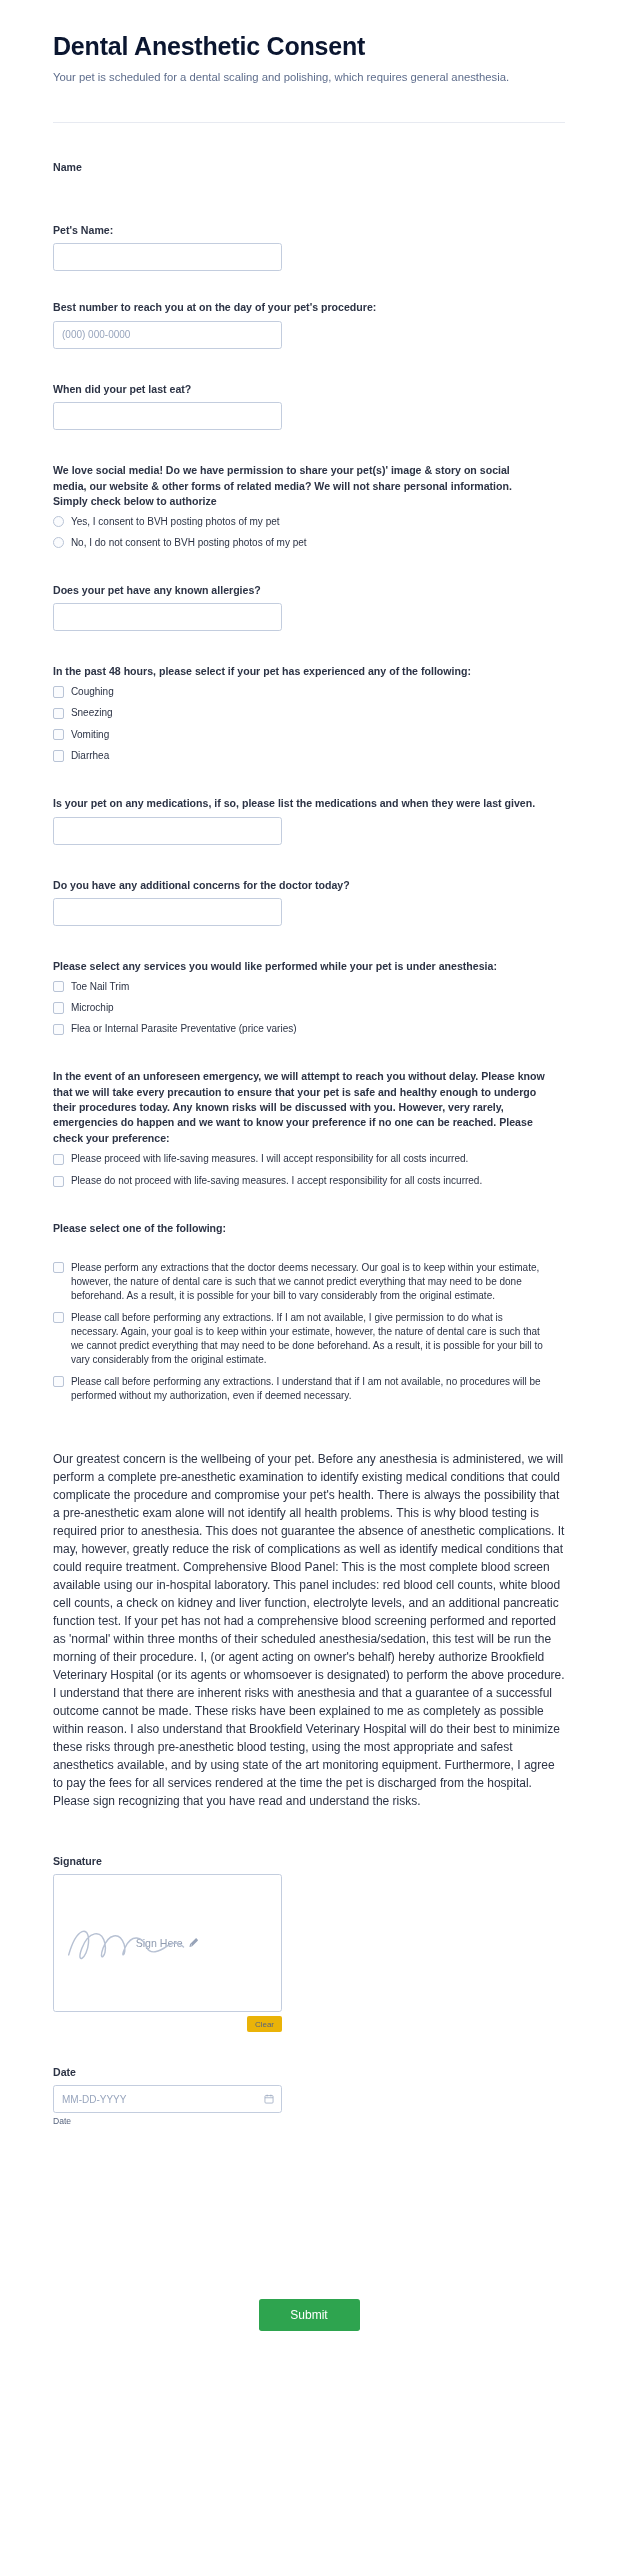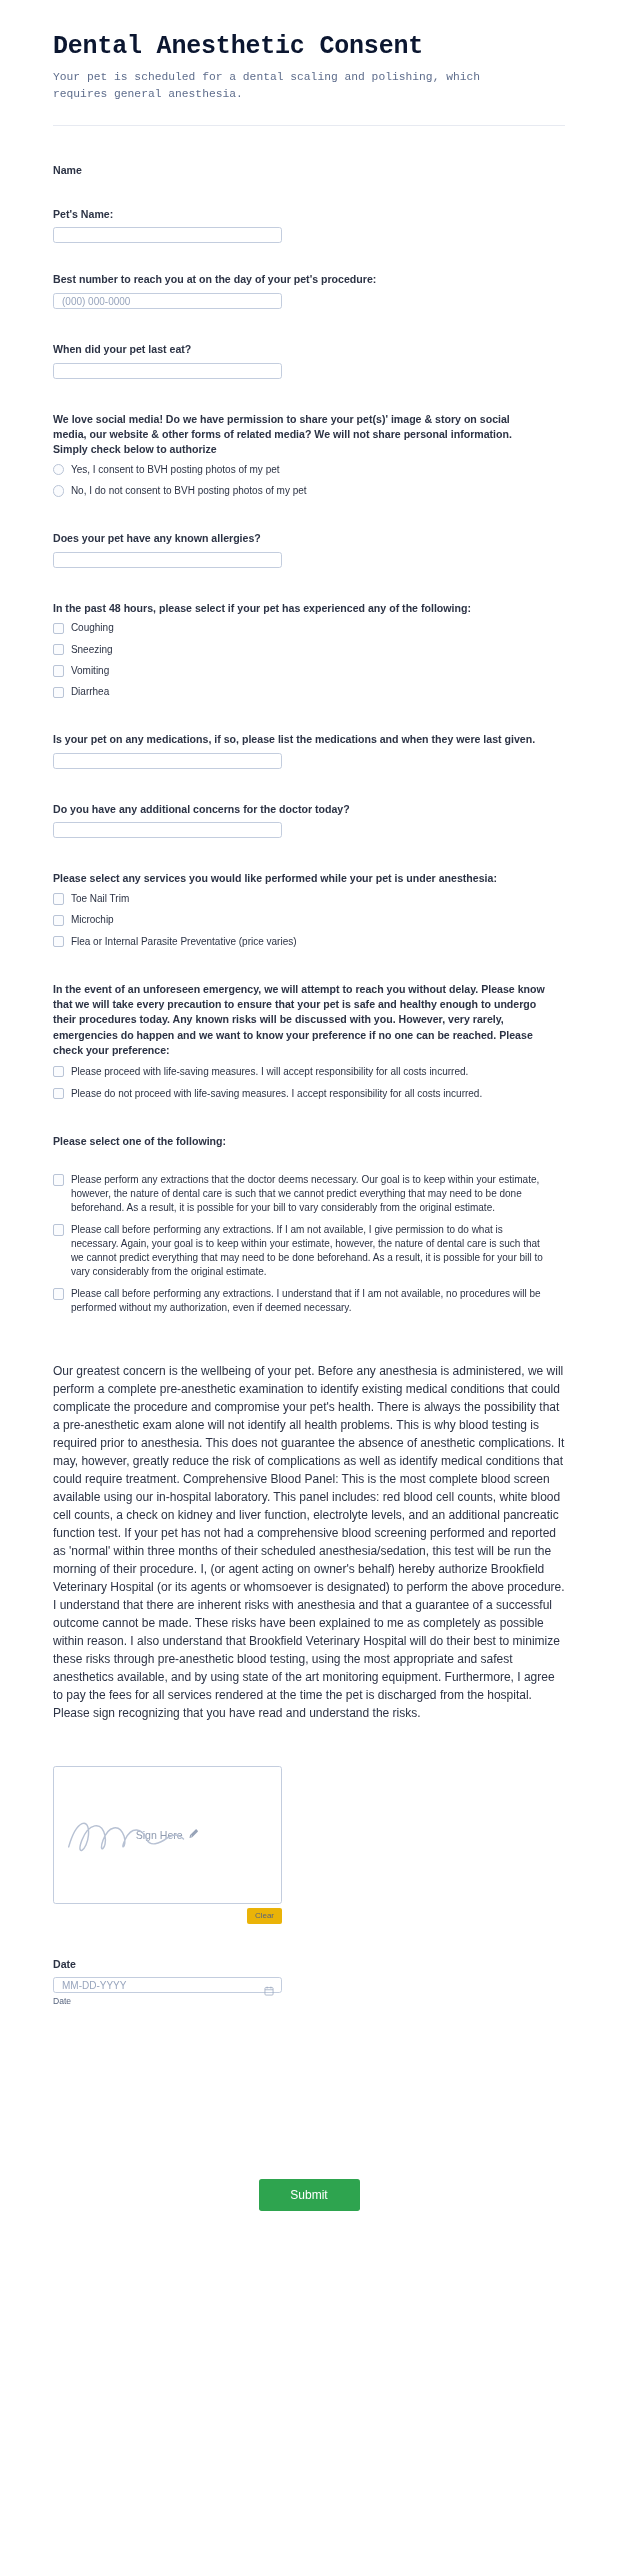--- a/index.html
+++ b/index.html
@@ -5,31 +5,31 @@
   * { box-sizing: border-box; margin: 0; padding: 0; }
   html, body { background: #ffffff; }
   body {
     width: 618px;
     font-family: "Liberation Sans", sans-serif;
     color: #2c3345;
   }
   .form { padding: 32px 53px 100px; }
 
   
-  .form-header { padding-bottom: 21px; border-bottom: 0.7px solid #e7eaf1; margin-bottom: 37px; font-family: Liberation Mono, monospace; }
+  .form-header { padding-bottom: 36px; border-bottom: 0.7px solid #e7eaf1; margin-bottom: 37px; }
   .title { font-size: 25px; line-height: 29px; font-weight: bold; color: #0b1630; letter-spacing: -0.2px; }
   .subtitle { margin-top: 8px; font-size: 11.3px; line-height: 17.3px; color: #5e6d8c; max-width: 465px; }
 
   
   .question { margin-bottom: 33px; }
   .q-label { display: block; font-size: 10.6px; line-height: 15.3px; font-weight: 600; color: #2c3345; margin-bottom: 5.3px; max-width: 492px; }
   .sublabel { font-size: 8.6px; color: #57647e; margin-top: 2.7px; }
 
   .text-input {
-    width: 229px; height: 16px;
+    width: 229px; height: 28px;
     border: 0.7px solid #c3cdde; border-radius: 2.7px;
     padding: 0 8px; font-size: 10px; color: #2c3345;
     background: #fff; font-family: inherit;
   }
   .text-input::placeholder { color: #98a5bd; }
 
   .name-row { display: flex; gap: 12px; }
   .field { display: flex; flex-direction: column; }
 
   
@@ -86,21 +86,21 @@
 </head>
 <body>
 
 <div class="form">
 
   <header class="form-header">
     <h1 class="title">Dental Anesthetic Consent</h1>
     <p class="subtitle">Your pet is scheduled for a dental scaling and polishing, which requires general anesthesia.</p>
   </header>
 
-  <section class="question" style="margin-bottom:29px;">
+  <section class="question" style="margin-bottom:47px;">
     <label class="q-label">Name</label>
   </section>
 
   <section class="question" style="margin-bottom:29px;">
     <label class="q-label">Pet's Name:</label>
     <input type="text" class="text-input" style="">
   </section>
 
   <section class="question">
     <label class="q-label">Best number to reach you at on the day of your pet's procedure:</label>
@@ -211,20 +211,21 @@
         <span class="opt-text">Please call before performing any extractions. I understand that if I am not available, no procedures will be performed without my authorization, even if deemed necessary.</span>
       </label>
     </div>
   </section>
 
   <section class="question consent">
     <p class="paragraph">Our greatest concern is the wellbeing of your pet. Before any anesthesia is administered, we will perform a complete pre-anesthetic examination to identify existing medical conditions that could complicate the procedure and compromise your pet's health. There is always the possibility that a pre-anesthetic exam alone will not identify all health problems. This is why blood testing is required prior to anesthesia. This does not guarantee the absence of anesthetic complications. It may, however, greatly reduce the risk of complications as well as identify medical conditions that could require treatment. Comprehensive Blood Panel: This is the most complete blood screen available using our in-hospital laboratory. This panel includes: red blood cell counts, white blood cell counts, a check on kidney and liver function, electrolyte levels, and an additional pancreatic function test. If your pet has not had a comprehensive blood screening performed and reported as 'normal' within three months of their scheduled anesthesia/sedation, this test will be run the morning of their procedure. I, (or agent acting on owner's behalf) hereby authorize Brookfield Veterinary Hospital (or its agents or whomsoever is designated) to perform the above procedure. I understand that there are inherent risks with anesthesia and that a guarantee of a successful outcome cannot be made. These risks have been explained to me as completely as possible within reason. I also understand that Brookfield Veterinary Hospital will do their best to minimize these risks through pre-anesthetic blood testing, using the most appropriate and safest anesthetics available, and by using state of the art monitoring equipment. Furthermore, I agree to pay the fees for all services rendered at the time the pet is discharged from the hospital. Please sign recognizing that you have read and understand the risks.</p>
   </section>
 
   <section class="question">
+    <label class="q-label">Signature</label>
     <div class="sig-box">
       <div class="sig-placeholder">
         <span>Sign Here</span>
         <span>
           <svg width="11.3" height="11.3" viewBox="0 0 24 24" fill="#97a3b8">
               <path d="M20.7 5.6l-2.3-2.3c-.6-.6-1.6-.6-2.2 0L4.4 15.1 3 21l5.9-1.4L20.7 7.8c.6-.6.6-1.6 0-2.2zM6 18l.7-2.8 2.1 2.1L6 18z"></path>
             </svg>
         </span>
       </div>
       <svg class="sig-stroke" width="146" height="66" viewBox="0 0 220 100" fill="none">

